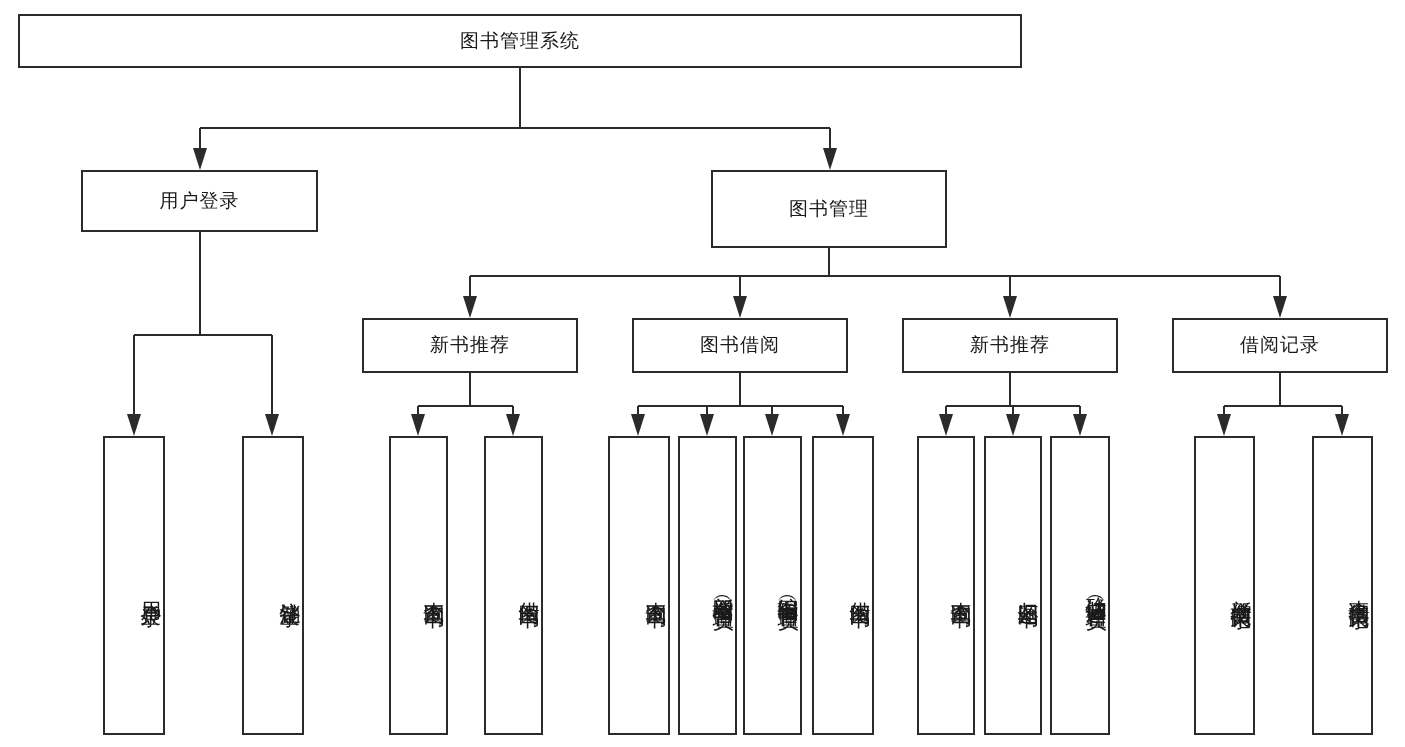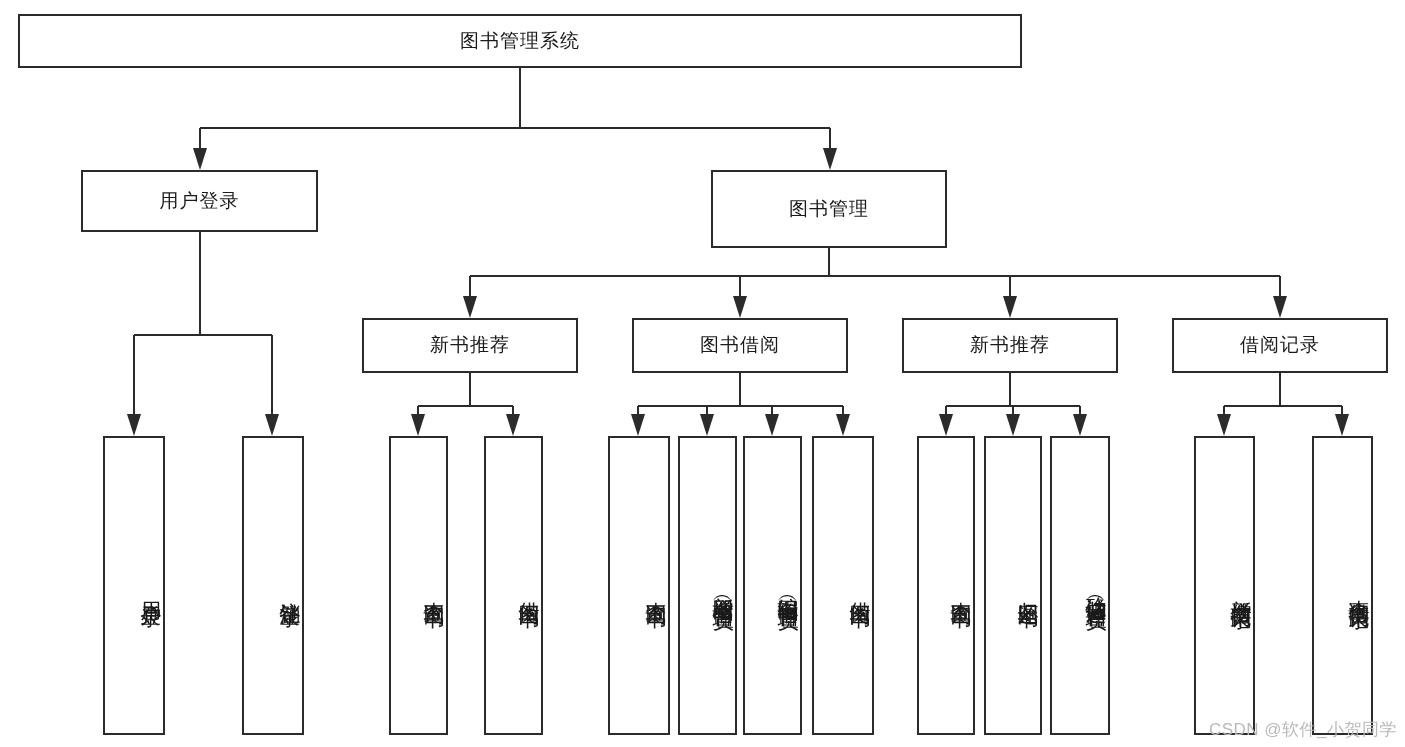--- a/index.html
+++ b/index.html
@@ -182,15 +182,14 @@
         <span>确认归还（管理员）</span>
       </div>
       <div class="node node-v" style="left: 1194px; top: 436px; width: 61px; height: 299px;">
         <span>新增借阅记录</span>
       </div>
       <div class="node node-v" style="left: 1312px; top: 436px; width: 61px; height: 299px;">
         <span>查询借阅记录</span>
       </div>
     </div>
 
-  <div class="watermark">CSDN @软件_小贺同学</div>
 
 </div>
 
 </body></html>

